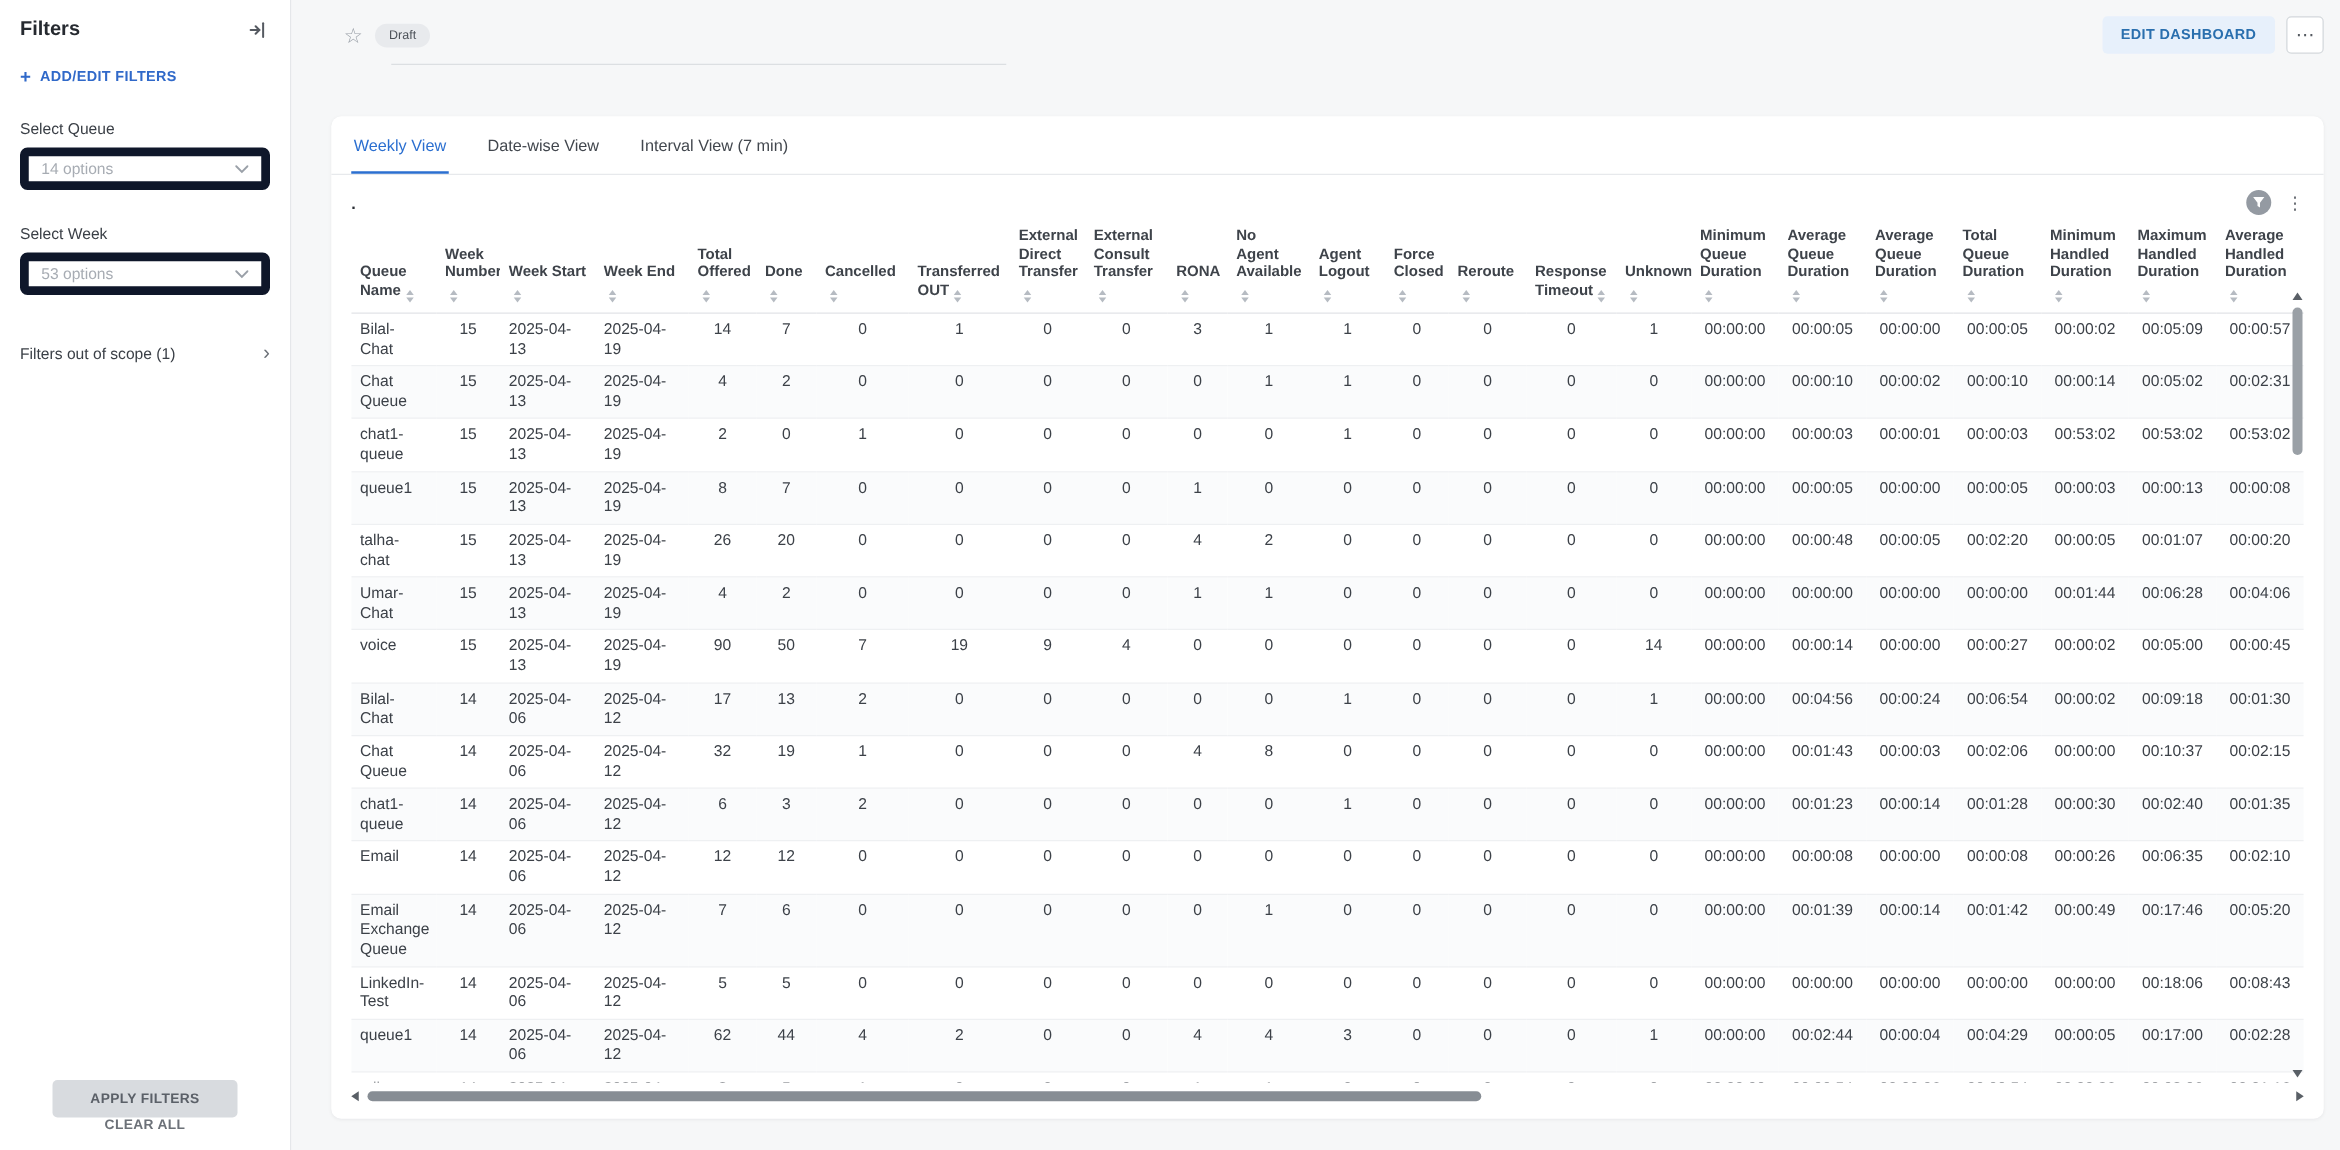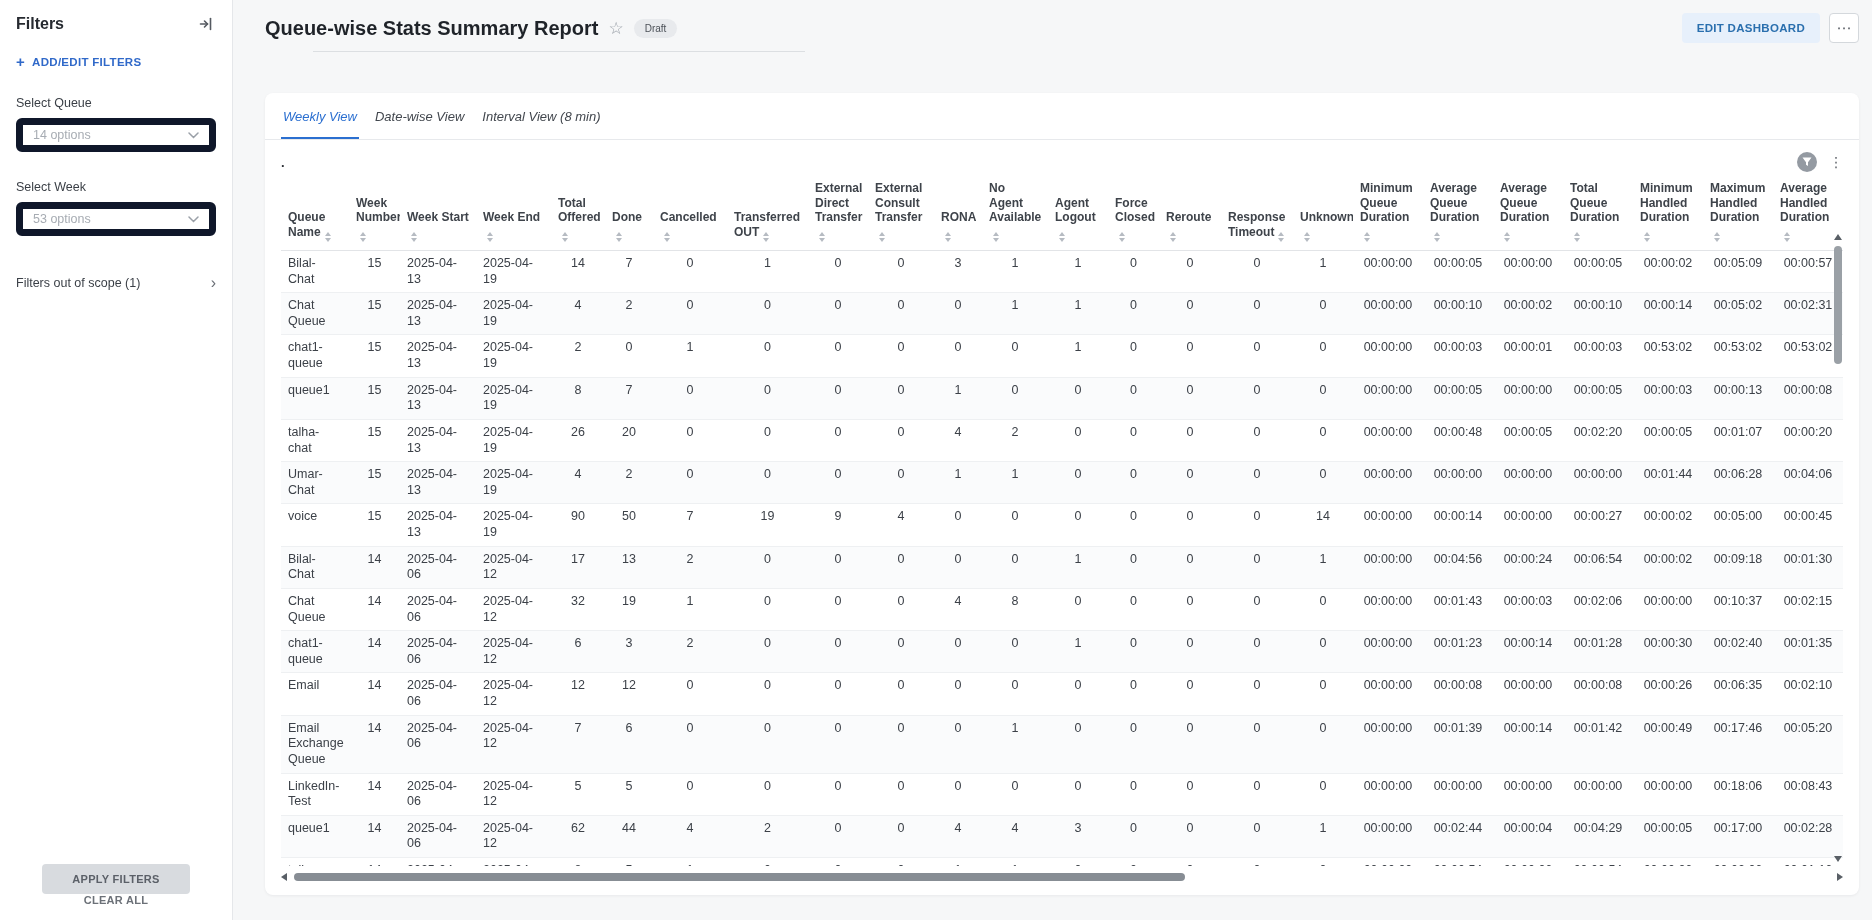--- a/index.html
+++ b/index.html
@@ -42,21 +42,21 @@
     padding:4px 11px; border-radius:11px; }
   .header-actions { margin-left:auto; display:flex; gap:9px; align-items:center;padding-left:24px; }
   .edit-btn { background:#e7f0fb; color:#2a6fae; font-size:11.5px; font-weight:700;
     padding:9px 15px; border:none; border-radius:4px; letter-spacing:.3px; cursor:pointer; }
   .more-btn { width:30px; height:30px; background:#fff; border:1px solid #d4d8dc; border-radius:4px;
     color:#555a61; font-size:15px; display:flex; align-items:center; justify-content:center; cursor:pointer; }
   .sliver { position:absolute; top:51px; left:80px; width:492px; border-top:1px solid #dcdfe2; }
   
   .card { margin-top:37px; background:#fff; border-radius:8px; height:802px;
     box-shadow:0 1px 3px rgba(20,24,28,.06); display:flex; flex-direction:column; overflow:hidden; }
-  .tabs { display:flex; gap:14px; padding:0 16px; border-bottom:1px solid #e7e9ec;font-style:italic; }
+  .tabs { display:flex; gap:29px; padding:0 16px; border-bottom:1px solid #e7e9ec; }
   .tab { padding:16px 2px 13px; font-size:13px; color:#42474e; border-bottom:2px solid transparent; cursor:pointer; }
   .tab.active { color:#2b6fd0; border-bottom-color:#2b6fd0; }
   .toolbar { display:flex; align-items:center; padding:12px 16px 4px; }
   .dot { font-size:13px; font-weight:700; color:#2a2e34; }
   .toolbar-icons { margin-left:auto; display:flex; align-items:center; gap:12px; }
   .funnel-circle { width:20px; height:20px; border-radius:50%; background:#949aa2;
     display:flex; align-items:center; justify-content:center; border:none; cursor:pointer; }
   .kebab-btn { background:none; border:none; color:#5f646b; font-size:14px; cursor:pointer; }
   
   .table-wrap { position:relative; flex:1; margin:0 16px; overflow:hidden; }
@@ -136,38 +136,37 @@
   </div>
 
   <div class="sidebar-spacer"></div>
 
   <button class="apply-btn">APPLY FILTERS</button>
   <div class="clear-all">CLEAR ALL</div>
 </aside>
 
 <main class="main">
   <div class="main-header">
-    <span class="page-title">Queue-wise Stats Summary Report</span>
     <button class="star">☆</button>
     <span class="badge">Draft</span>
     <div class="header-actions">
       <button class="edit-btn">EDIT DASHBOARD</button>
       <button class="more-btn">
         <span>⋯</span>
       </button>
     </div>
   </div>
 
   <div class="sliver"></div>
 
   <section class="card">
     <div class="tabs">
         <div class="tab active">Weekly View</div>
         <div class="tab">Date-wise View</div>
-        <div class="tab">Interval View (8 min)</div>
+        <div class="tab">Interval View (7 min)</div>
       </div>
 
     <div class="toolbar">
       <span class="dot">.</span>
       <div class="toolbar-icons">
         <button class="funnel-circle">
           <span>
             <svg width="10" height="10" viewBox="0 0 10 10" fill="#ffffff">
                 <path d="M0.5 0.5h9L6 5.2V9L4 7.8V5.2L0.5 0.5z"></path>
               </svg>

